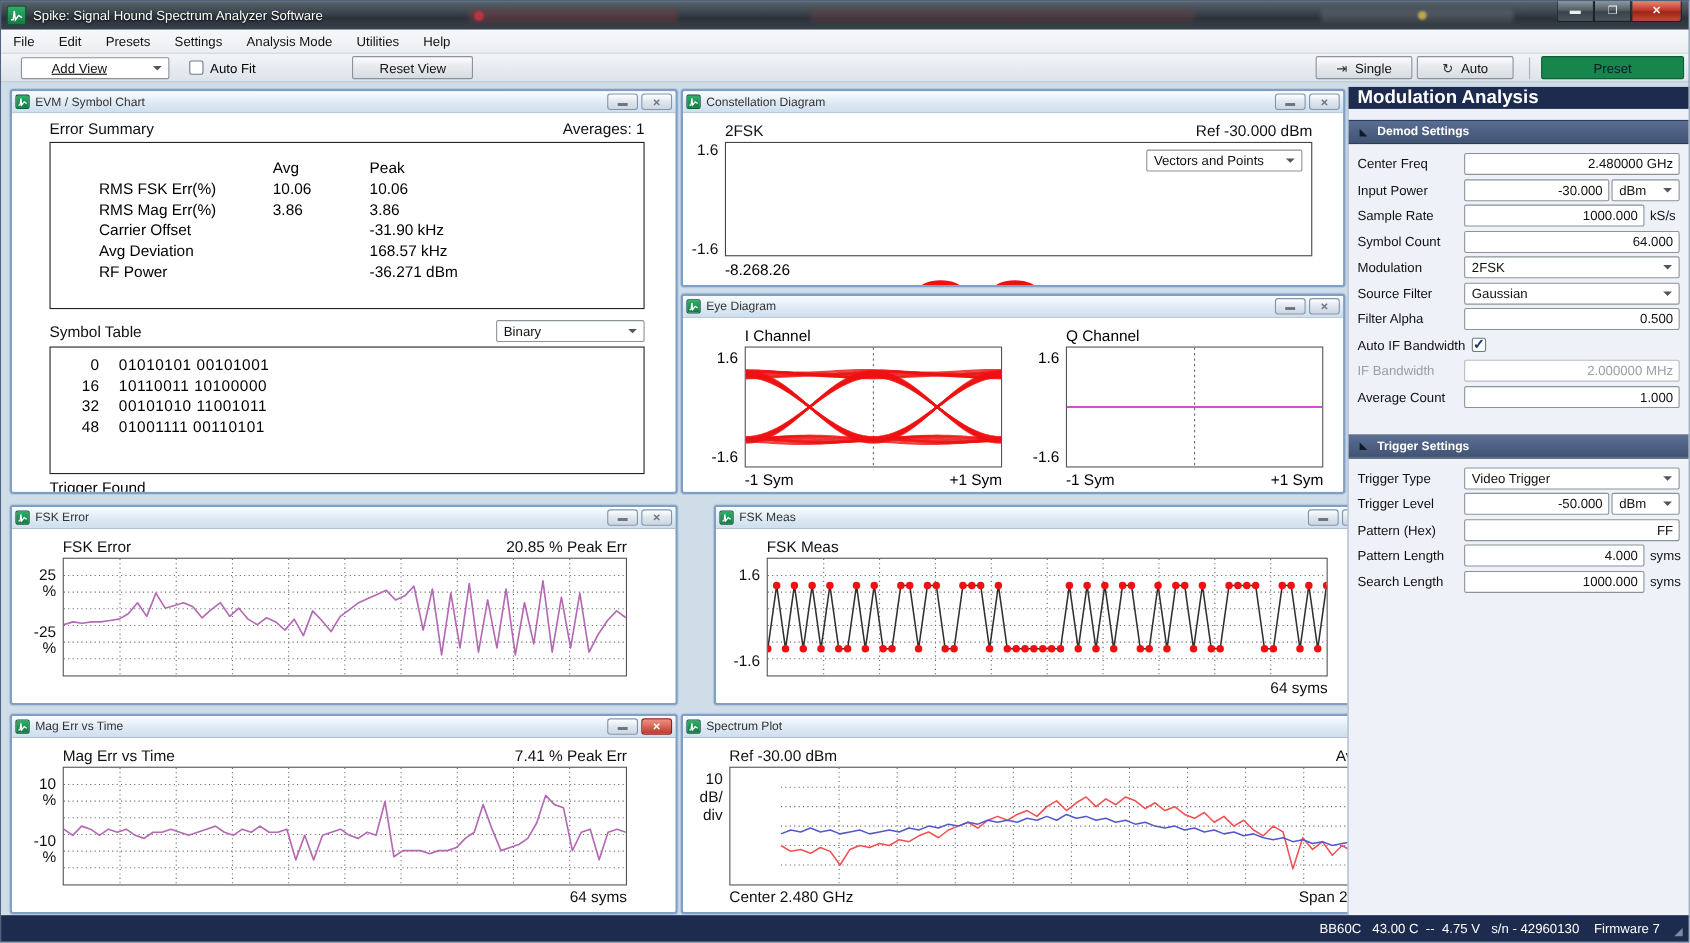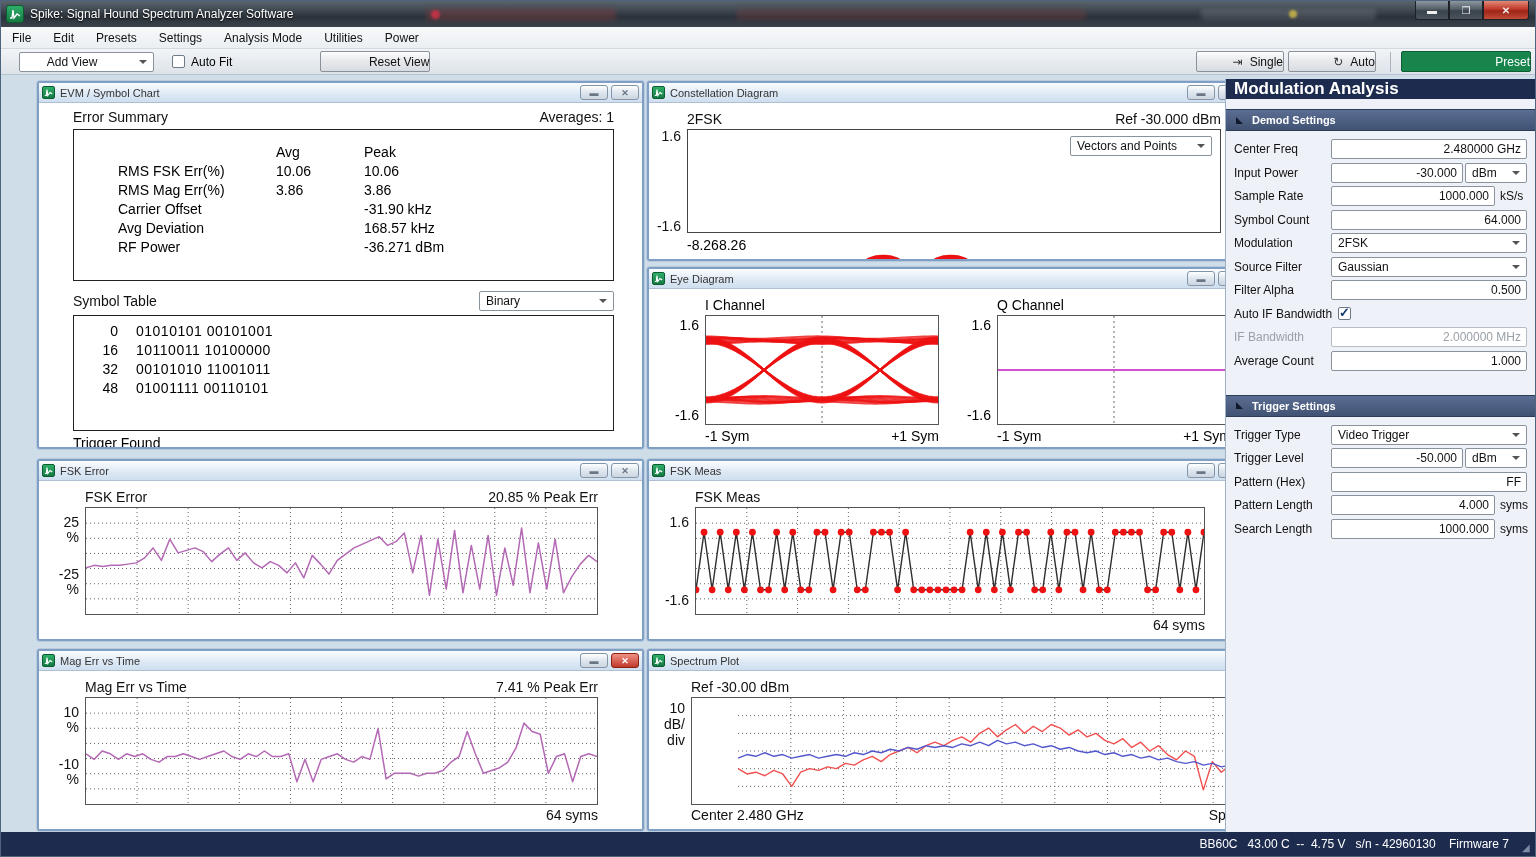--- a/index.html
+++ b/index.html
@@ -38,32 +38,32 @@
   .combo { background:#fff; border:1px solid #8a939c; border-radius:2px; height:20px;
     display:flex; align-items:center; padding:0 6px; font-size:12px; color:#111; }
   .combo .arrow { margin-left:auto; width:0; height:0; border-left:4px solid transparent;
     border-right:4px solid transparent; border-top:4px solid #555; }
   .addview { width:135px; margin-left:18px; }
   .chk-row { display:flex; align-items:center; margin-left:18px; }
   .checkbox { width:13px; height:13px; background:#fff; border:1px solid #707a84; border-radius:2px;
     margin-right:6px; position:relative; }
   .checkbox.checked::after { content:"✓"; position:absolute; left:0px; top:-3px; font-size:13px; color:#1b3d6d; font-weight:bold; }
   .btn { height:21px; background:linear-gradient(#fdfdfd,#e8eaed 45%,#d8dce1); border:1px solid #8a939c;
-    border-radius:2px; font-size:12px; color:#111; display:flex; align-items:center; justify-content:flex-end; }
+    border-radius:2px; font-size:12px; color:#111; display:flex; align-items:center; justify-content:center; }
   .reset { width:110px; margin-left:88px; }
   .tb-right { margin-left:auto; display:flex; align-items:center; }
   .single,.auto { width:88px; margin-right:4px; }
   .btn .ico { margin-right:7px; font-size:12px; color:#333; }
   .tb-sep { width:1px; height:20px; background:#aab3bd; margin:0 10px; }
-  .preset { width:130px; margin-right:4px; background:#17854c; border:1px solid #0d5c33; color:#ffffff; }
+  .preset { width:130px; margin-right:4px; background:#17854c; border:1px solid #0d5c33; color:#0f172a; }
 
   
   .workspace { position:absolute; left:0; top:74px; right:0; bottom:24px; background:#cfdde9; }
   .panel { position:absolute; background:#fff; border:2px solid #7fa0c4; border-radius:3px; overflow:hidden;
-    box-shadow:0 0 0 1px #b7cade;margin-left:28px; }
+    box-shadow:0 0 0 1px #b7cade; }
   .panel-tb { height:20px; background:linear-gradient(#fbfdff,#dce8f4 60%,#cfdfef);
     display:flex; align-items:center; border-bottom:1px solid #aebfd2; }
   .p-icon { width:13px; height:13px; margin:0 5px 0 3px; background:linear-gradient(#2fae69,#157a43);
     border:1px solid #0c5c30; border-radius:2px; display:flex; align-items:center; justify-content:center; }
   .panel-tb .p-title { font-size:11px; color:#333; }
   .p-btns { margin-left:auto; display:flex; margin-right:3px; }
   .p-btn { width:28px; height:15px; margin-left:3px; border:1px solid #8495a8; border-radius:3px;
     background:linear-gradient(#feffff,#dfe6ee 50%,#cdd6e1); color:#6a7686; font-size:9px; font-weight:bold;
     display:flex; align-items:center; justify-content:center; }
   .p-btn.red { background:linear-gradient(#ef9183,#d9544040 ,#c0392b); background:linear-gradient(#ef9183,#c0392b); color:#fff; border-color:#8c2012; }
@@ -161,26 +161,26 @@
     </div>
   </div>
 
   <div class="menubar">
     <span class="menu-item">File</span>
     <span class="menu-item">Edit</span>
     <span class="menu-item">Presets</span>
     <span class="menu-item">Settings</span>
     <span class="menu-item">Analysis Mode</span>
     <span class="menu-item">Utilities</span>
-    <span class="menu-item">Power</span>
+    <span class="menu-item">Help</span>
   </div>
 
   <div class="toolbar">
     <div class="combo addview">
-      <span style="margin:16px auto;">Add View</span>
+      <span style="margin:16px auto;text-decoration:underline;">Add View</span>
       <span class="arrow"></span>
     </div>
     <div class="chk-row">
       <div class="checkbox"></div>
       <span>Auto Fit</span>
     </div>
     <div class="btn reset">
         <span>Reset View</span>
       </div>
     <div class="tb-right">
@@ -470,21 +470,21 @@
                 <line x1="357.7" y1="0" x2="357.7" y2="106" stroke="#666" stroke-width="1" stroke-dasharray="1 3"></line>
                 <line x1="408.8" y1="0" x2="408.8" y2="106" stroke="#666" stroke-width="1" stroke-dasharray="1 3"></line>
                 <line x1="459.9" y1="0" x2="459.9" y2="106" stroke="#666" stroke-width="1" stroke-dasharray="1 3"></line>
                 <polyline points="0,59.858823529411765 8.37704918032787,57.364705882352936 16.75409836065574,58.61176470588236 25.131147540983605,57.364705882352936 33.50819672131148,57.364705882352936 41.885245901639344,56.11764705882353 50.26229508196721,54.87058823529412 58.63934426229508,49.88235294117647 67.01639344262296,39.90588235294118 75.39344262295081,52.37647058823529 83.77049180327869,31.176470588235293 92.14754098360656,44.89411764705882 100.52459016393442,42.400000000000006 108.90163934426229,39.90588235294118 117.27868852459017,43.64705882352941 125.65573770491802,53.62352941176471 134.0327868852459,46.141176470588235 142.40983606557376,39.90588235294118 150.78688524590163,52.37647058823529 159.1639344262295,44.89411764705882 167.54098360655738,54.87058823529412 175.91803278688525,59.858823529411765 184.29508196721312,53.62352941176471 192.67213114754097,57.364705882352936 201.04918032786884,64.84705882352942 209.42622950819674,54.87058823529412 217.80327868852459,69.83529411764705 226.18032786885246,47.38823529411765 234.55737704918033,56.11764705882353 242.93442622950818,66.09411764705882 251.31147540983605,52.37647058823529 259.6885245901639,46.141176470588235 268.0655737704918,39.90588235294118 276.44262295081967,36.16470588235294 284.8196721311475,32.42352941176471 293.1967213114754,28.682352941176468 301.57377049180326,37.411764705882355 309.95081967213116,33.67058823529412 318.327868852459,24.941176470588236 326.7049180327869,64.84705882352942 335.08196721311475,27.43529411764706 343.4590163934426,87.29411764705883 351.8360655737705,31.176470588235293 360.21311475409834,81.05882352941175 368.59016393442624,22.44705882352941 376.96721311475414,84.80000000000001 385.34426229508193,37.411764705882355 393.72131147540983,81.05882352941175 402.0983606557377,27.43529411764706 410.4754098360656,87.29411764705883 418.8524590163935,39.90588235294118 427.2295081967213,77.31764705882352 435.60655737704917,19.95294117647059 443.983606557377,84.80000000000001 452.3606557377049,34.917647058823526 460.73770491803276,81.05882352941175 469.11475409836066,31.176470588235293 477.49180327868856,84.80000000000001 485.86885245901635,68.58823529411765 494.24590163934425,56.11764705882353 502.6229508196721,47.38823529411765 511,53.62352941176471" fill="none" stroke="#b469b4" stroke-width="1.5" stroke-linejoin="round"></polyline>
               </svg>
             </div>
         </div>
       </div>
     </div>
 
-    <div class="panel" style="left:618px; top:384px; width:604px; height:182px;">
+    <div class="panel" style="left:648px; top:384px; width:604px; height:182px;">
       <div class="panel-tb">
         <div class="p-icon">
             <svg width="9" height="9" viewBox="0 0 12 12">
               <polyline points="1,10 3,10 4,2 5,10 8,6 11,8" fill="none" stroke="#fff" stroke-width="1.5"></polyline>
             </svg>
           </div>
         <span class="p-title">FSK Meas</span>
         <div class="p-btns">
             <div class="p-btn">▬</div>
             <div class="p-btn">✕</div>

